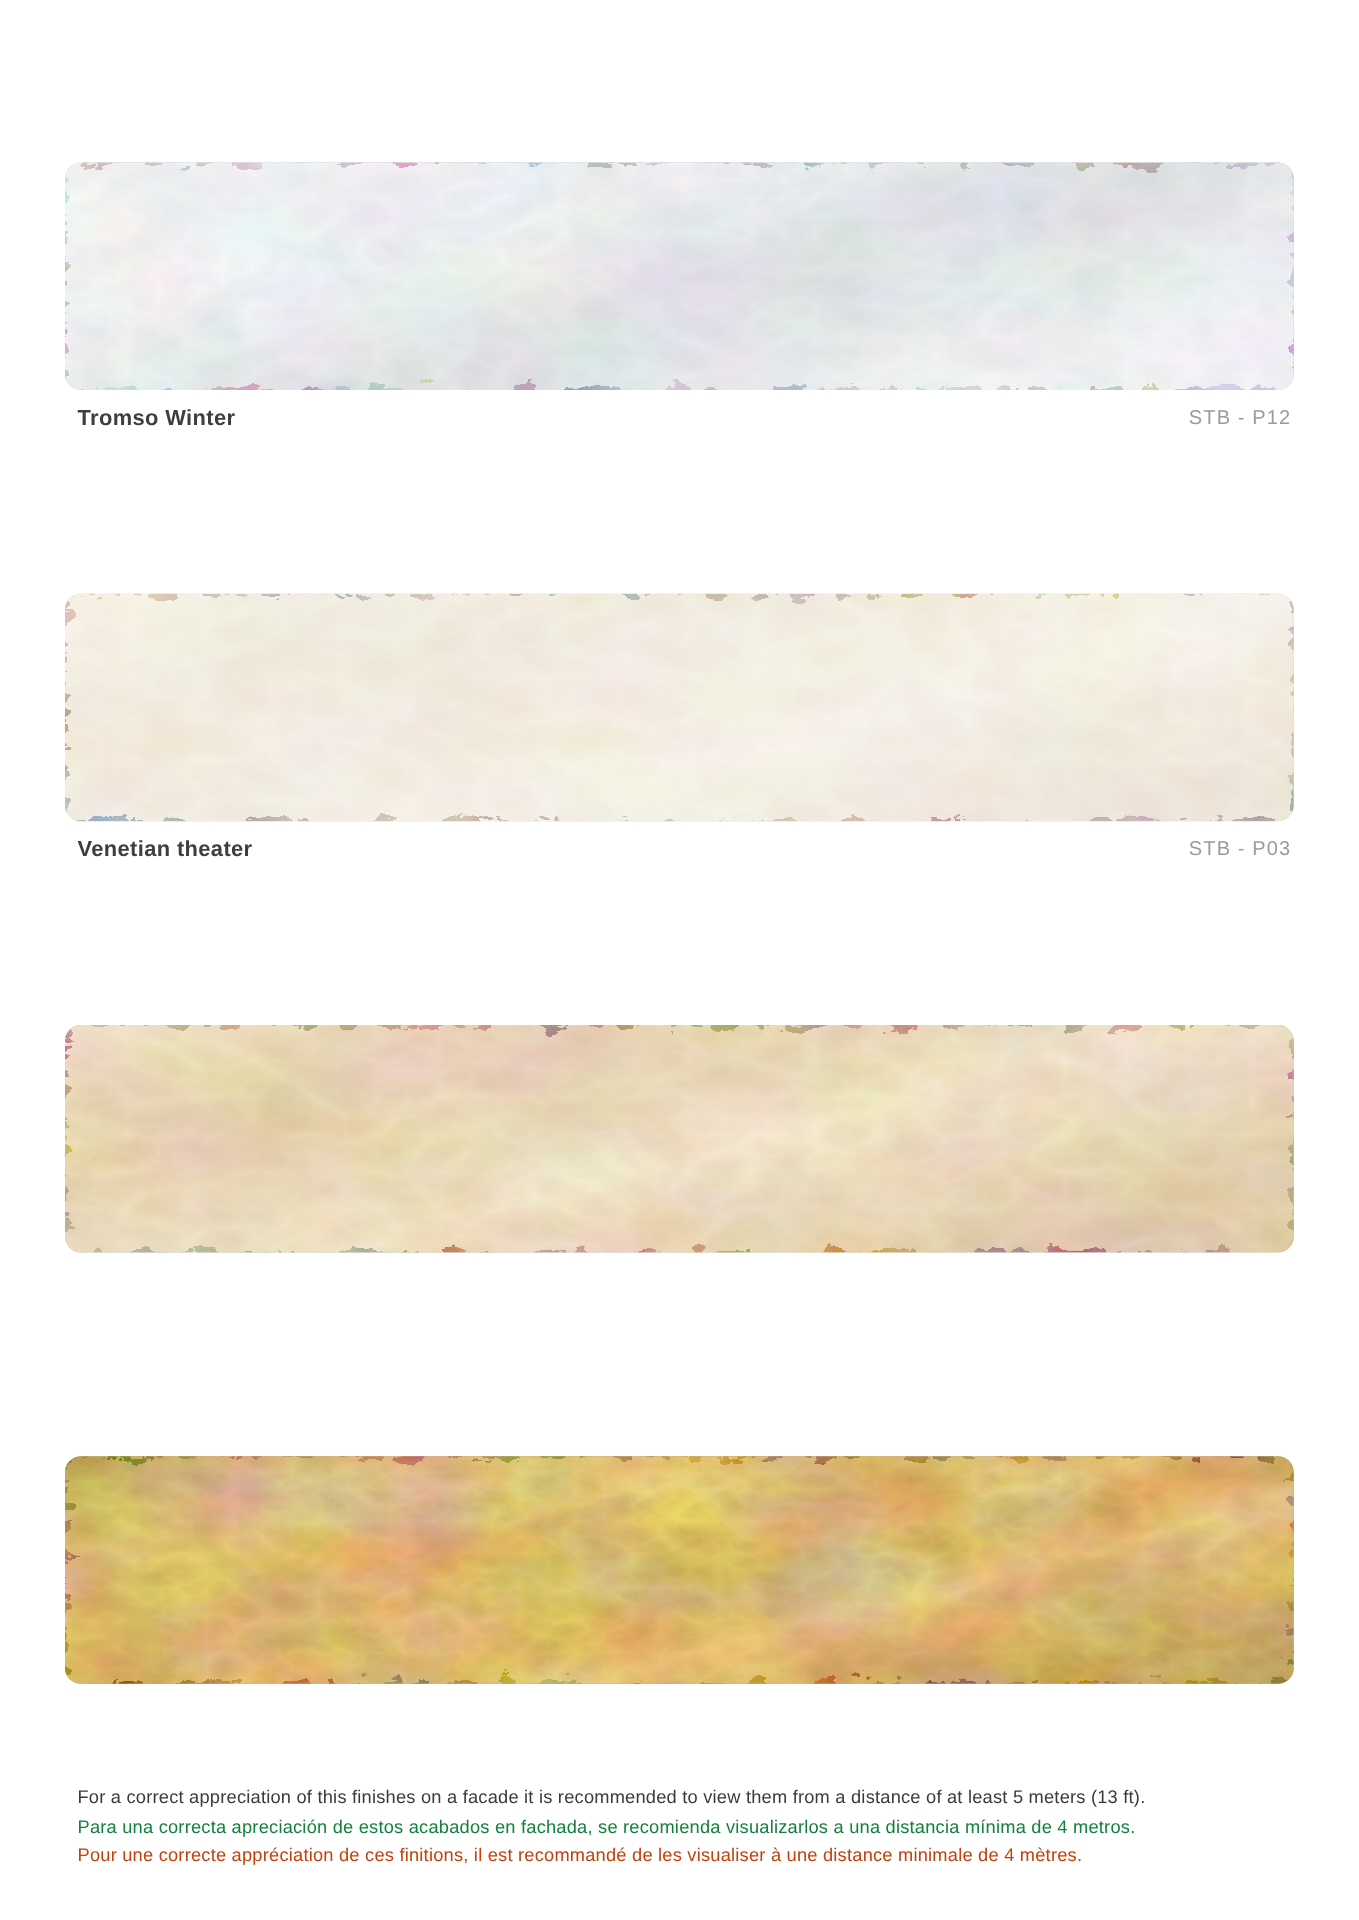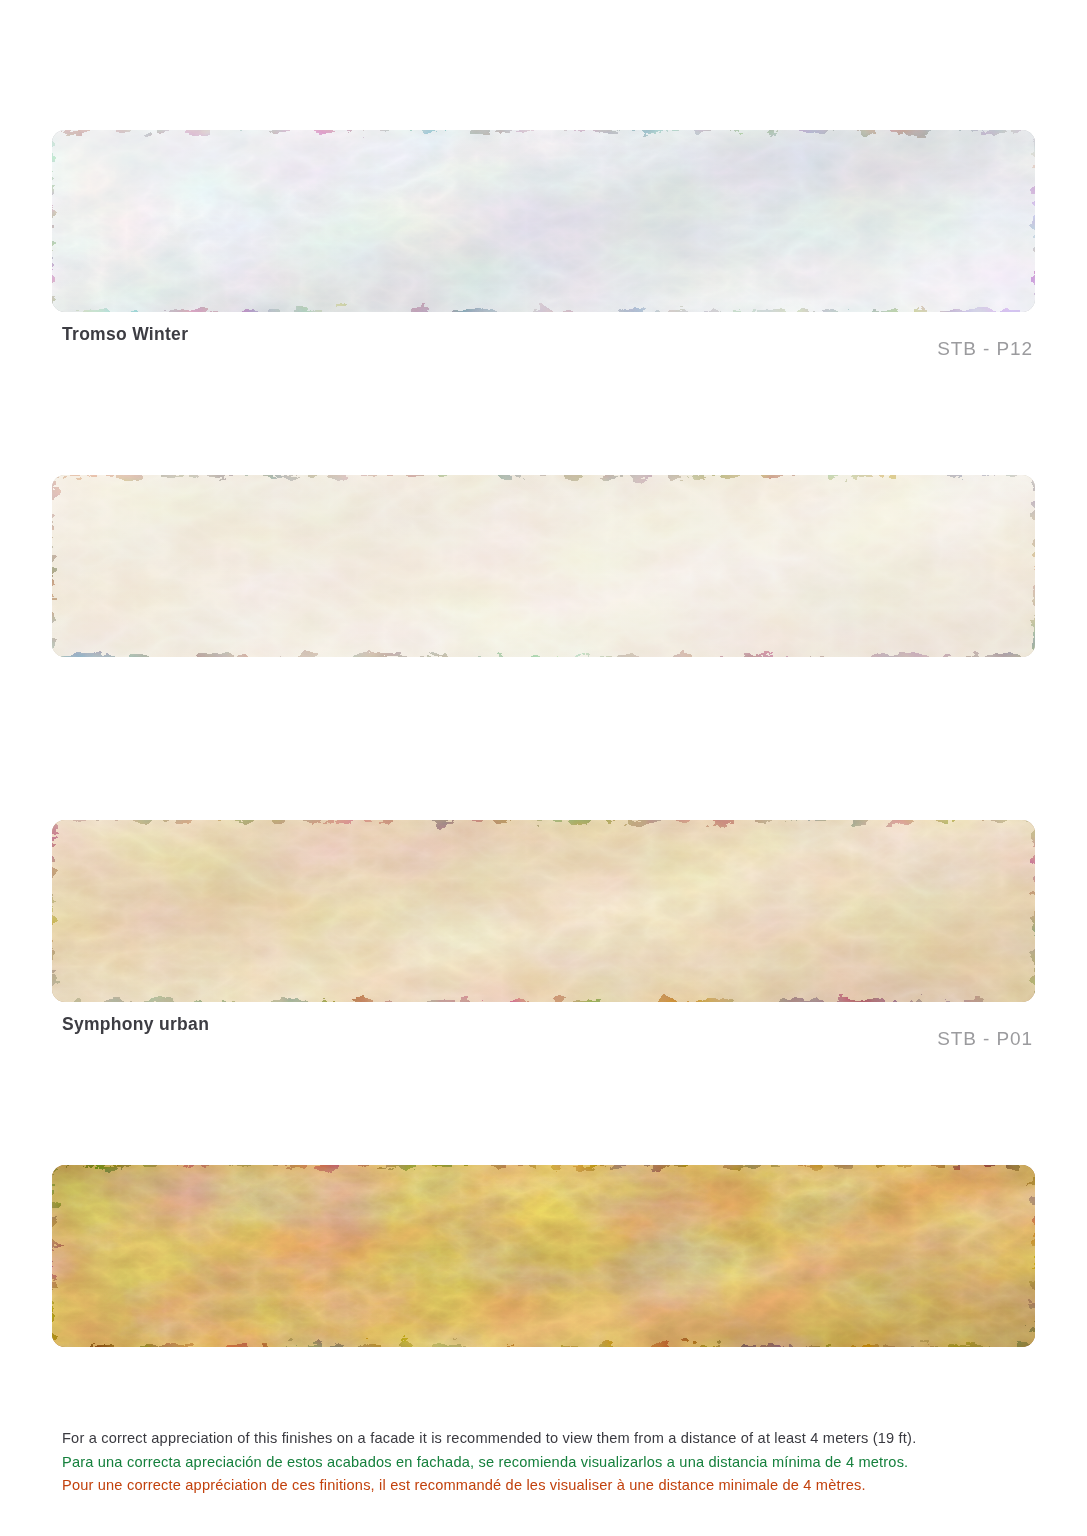--- a/index.html
+++ b/index.html
@@ -54,22 +54,22 @@
     top: 0;
     font-size: 17.5px;
     letter-spacing: 0.3px;
     color: #3d3d43;
     font-weight: 600;
     white-space: nowrap;
   }
   .swatch-code {
     position: absolute;
     right: 2px;
-    top: 14px;
-    font-size: 19px;
+    top: 2px;
+    font-size: 16px;
     letter-spacing: 0.9px;
     color: #9b9b9e;
     font-weight: 400;
     white-space: nowrap;
   }
 
   .footnote {
     position: absolute;
     left: 62px;
     top: 1427px;
@@ -158,20 +158,24 @@
             <stop offset="35%" stop-color="#d9c9ab" stop-opacity="0.10"></stop>
             <stop offset="70%" stop-color="#ffffff" stop-opacity="0.16"></stop>
             <stop offset="100%" stop-color="#c8b593" stop-opacity="0.12"></stop>
           </linearGradient>
         </defs>
         <rect width="983" height="182" fill="#e2d6c2"></rect>
         <rect width="983" height="182" filter="url(#tex1)" opacity="0.9"></rect>
         <rect width="983" height="182" fill="url(#sh1)"></rect>
       </svg>
     </div>
+    <div class="caption">
+      <span class="swatch-name">Venetian theater</span>
+      <span class="swatch-code">STB - P03</span>
+    </div>
   </div>
 
   <div class="swatch-block" id="block-2" style="top: 820px;">
     <div class="swatch">
       <svg viewBox="0 0 983 182" preserveAspectRatio="none">
         <defs>
           <filter id="tex2" x="0" y="0" width="100%" height="100%">
             <feTurbulence type="fractalNoise" baseFrequency="0.012 0.02" numOctaves="5" seed="61" result="n1"></feTurbulence>
             <feColorMatrix in="n1" type="matrix" values="0 0 0 0 0.84  0 0 0 0 0.70  0 0 0 0 0.50  0 0 0 0 1" result="flat"></feColorMatrix>
             <feTurbulence type="fractalNoise" baseFrequency="0.05 0.085" numOctaves="4" seed="73" result="n2"></feTurbulence>
@@ -194,24 +198,20 @@
             <stop offset="30%" stop-color="#a9814d" stop-opacity="0.10"></stop>
             <stop offset="62%" stop-color="#ffffff" stop-opacity="0.18"></stop>
             <stop offset="100%" stop-color="#9c7442" stop-opacity="0.14"></stop>
           </linearGradient>
         </defs>
         <rect width="983" height="182" fill="#cfa876"></rect>
         <rect width="983" height="182" filter="url(#tex2)" opacity="0.9"></rect>
         <rect width="983" height="182" fill="url(#sh2)"></rect>
       </svg>
     </div>
-    <div class="caption">
-      <span class="swatch-name">Symphony urban</span>
-      <span class="swatch-code">STB - P01</span>
-    </div>
   </div>
 
   <div class="swatch-block" id="block-3" style="top: 1165px;">
     <div class="swatch">
       <svg viewBox="0 0 983 182" preserveAspectRatio="none">
         <defs>
           <filter id="tex3" x="0" y="0" width="100%" height="100%">
             <feTurbulence type="fractalNoise" baseFrequency="0.013 0.021" numOctaves="5" seed="97" result="n1"></feTurbulence>
             <feColorMatrix in="n1" type="matrix" values="0 0 0 0 0.70  0 0 0 0 0.45  0 0 0 0 0.15  0 0 0 0 1" result="flat"></feColorMatrix>
             <feTurbulence type="fractalNoise" baseFrequency="0.055 0.095" numOctaves="4" seed="103" result="n2"></feTurbulence>
@@ -238,18 +238,18 @@
           </linearGradient>
         </defs>
         <rect width="983" height="182" fill="#ad6a1f"></rect>
         <rect width="983" height="182" filter="url(#tex3)" opacity="0.92"></rect>
         <rect width="983" height="182" fill="url(#sh3)"></rect>
       </svg>
     </div>
   </div>
 
   <div class="footnote">
-    <p class="fn-en">For a correct appreciation of this finishes on a facade it is recommended to view them from a distance of at least 4 meters (19 ft).</p>
+    <p class="fn-en">For a correct appreciation of this finishes on a facade it is recommended to view them from a distance of at least 5 meters (13 ft).</p>
     <p class="fn-es">Para una correcta apreciación de estos acabados en fachada, se recomienda visualizarlos a una distancia mínima de 4 metros.</p>
     <p class="fn-fr">Pour une correcte appréciation de ces finitions, il est recommandé de les visualiser à une distance minimale de 4 mètres.</p>
   </div>
 
 </div>
 
 </body></html>

